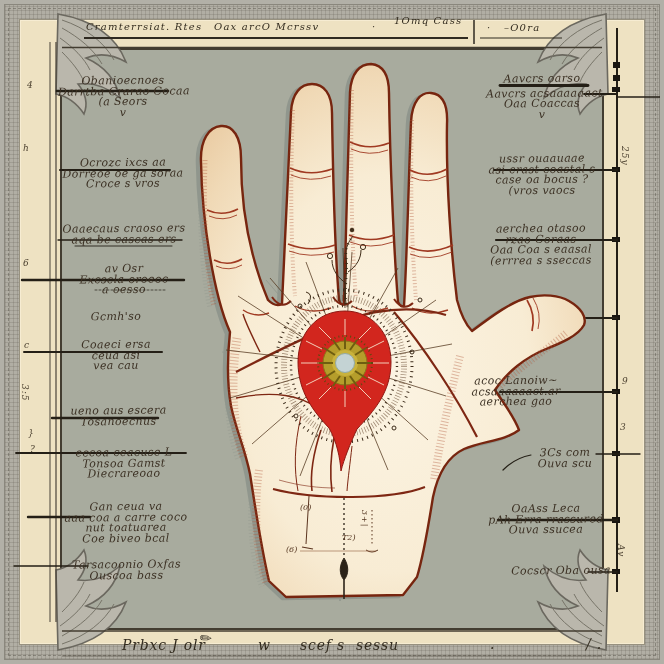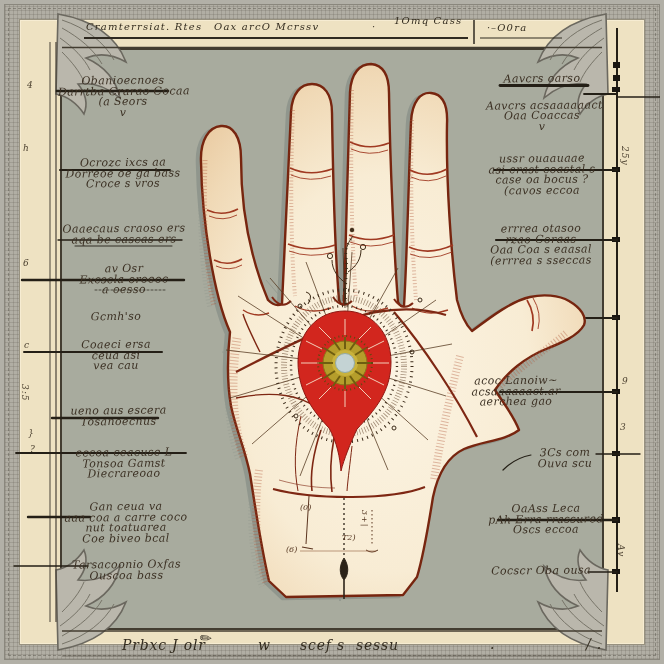--- a/index.html
+++ b/index.html
@@ -21,21 +21,21 @@
     border:1px solid #97917f;box-shadow:inset 0 0 0 1px #f6ecd2;
   }
   .interior{
     position:absolute;left:62px;top:50px;width:540px;height:578px;
     background:#a8ab9e;box-shadow:0 0 0 2px #433d31;
   }
   svg.overlay{position:absolute;left:0;top:0;z-index:3}
   .lbl{position:absolute;z-index:4;text-align:center;color:#3b3023;font-style:italic;letter-spacing:.4px}
   .lbl span{display:block;font-size:11px;line-height:10.5px;white-space:nowrap;transform:rotate(-.6deg)}
   .lbl .gap{}
-  .lbl .gap4{margin-top:16px}
+  .lbl .gap4{margin-top:4px}
   .mm{position:absolute;z-index:4;font-size:9px;color:#4c4130;font-style:italic}
   .vert{writing-mode:vertical-rl;letter-spacing:1px}
   .wm{position:absolute;z-index:4;font-size:8px;color:#53341f;font-style:italic}
   .bt{position:absolute;z-index:4;font-size:10px;color:#332c1f;font-style:italic;letter-spacing:1.2px;white-space:nowrap}
   .bt.small{font-size:14px;letter-spacing:.8px}
   .quill{position:absolute;z-index:4;font-family:"DejaVu Sans",sans-serif;font-size:14px;color:#3a352a;transform:rotate(-42deg)}
 </style>
 </head>
 <body>
 
@@ -281,39 +281,39 @@
       <path d="M300,551 L376,551" stroke="#9b6a4c" stroke-width="1" opacity=".65"></path>
     </g>
   </g>
 </svg>
 
 <span class="bt" style="left:86px;top:21px">Cramterrsiat. Rtes</span>
 <span class="bt" style="left:214px;top:21px">Oax arcO Mcrssv</span>
 <span class="bt" style="left:372px;top:21px">·</span>
 <span class="bt" style="left:394px;top:15px">1Omq Cass</span>
 <span class="bt" style="left:487px;top:22px">·</span>
-<span class="bt" style="left:491px;top:22px">–O0ra</span>
+<span class="bt" style="left:504px;top:22px">–O0ra</span>
 
 <span class="bt small" style="left:122px;top:637px">Prbxc J olr</span>
 <span class="quill" style="left:200px;top:630px">✎</span>
 <span class="bt small" style="left:258px;top:637px">w</span>
 <span class="bt small" style="left:300px;top:637px">scef s</span>
 <span class="bt small" style="left:356px;top:637px">sessu</span>
 <span class="bt small" style="left:490px;top:636px">.</span>
 <span class="bt small" style="left:586px;top:636px">/ .</span>
 
 <div class="lbl" style="left:58px;top:76px;width:130px">
   <span>Obanioecnoes</span>
   <span class="gap">Darrtba Crarao Cocaa</span>
   <span>(a Seors</span>
   <span>v</span>
 </div>
 <div class="lbl" style="left:58px;top:158px;width:130px">
   <span>Ocrozc ixcs aa</span>
-  <span class="gap">Dorreoe oe ga bass</span>
+  <span class="gap">Dorreoe oe ga soraa</span>
   <span>Croce s vros</span>
 </div>
 <div class="lbl" style="left:54px;top:224px;width:140px">
   <span>Oaaecaus craoso ers</span>
   <span>aqa be cascas ers</span>
 </div>
 <div class="lbl" style="left:54px;top:264px;width:140px">
   <span>av   Osr</span>
   <span>Excscla oroeoc</span>
   <span>a oesso</span>
@@ -349,43 +349,43 @@
 <div class="lbl" style="left:486px;top:74px;width:112px">
   <span>Aavcrs oarso</span>
   <span class="gap4">Aavcrs acsaaaaaact</span>
   <span>Oaa Coaccas</span>
   <span>v</span>
 </div>
 <div class="lbl" style="left:486px;top:154px;width:112px">
   <span>ussr ouaauaae</span>
   <span>asi crast coastal s</span>
   <span>case oa bocus ?</span>
-  <span>(cavos eccoa</span>
+  <span>(vros vaocs</span>
 </div>
 <div class="lbl" style="left:483px;top:224px;width:116px">
-  <span>errrea otasoo</span>
+  <span>aerchea otasoo</span>
   <span>rzao Coraas</span>
   <span>Oaa Coa s eaasal</span>
   <span>(errrea s sseccas</span>
 </div>
 <div class="lbl" style="left:458px;top:376px;width:116px">
   <span>acoc Lanoiw~</span>
   <span>acsaaaaaact.ar</span>
   <span>aerchea gao</span>
 </div>
 <div class="lbl" style="left:530px;top:448px;width:70px">
   <span>3Cs com</span>
   <span>Ouva scu</span>
 </div>
 <div class="lbl" style="left:488px;top:504px;width:116px">
   <span>OaAss Leca</span>
   <span>pAh Erra rrassured</span>
-  <span>Oscs eccoa</span>
-</div>
-<div class="lbl" style="left:482px;top:566px;width:118px">
+  <span>Ouva ssucea</span>
+</div>
+<div class="lbl" style="left:502px;top:566px;width:118px">
   <span>Cocscr Oba ousa</span>
 </div>
 
 <span class="mm" style="left:27px;top:80px">4</span>
 <span class="mm" style="left:23px;top:143px">h</span>
 <span class="mm" style="left:23px;top:258px">6</span>
 <span class="mm" style="left:24px;top:340px">c</span>
 <span class="mm vert" style="left:20px;top:384px">3:5</span>
 <span class="mm" style="left:28px;top:428px">}</span>
 <span class="mm" style="left:30px;top:444px">?</span>

